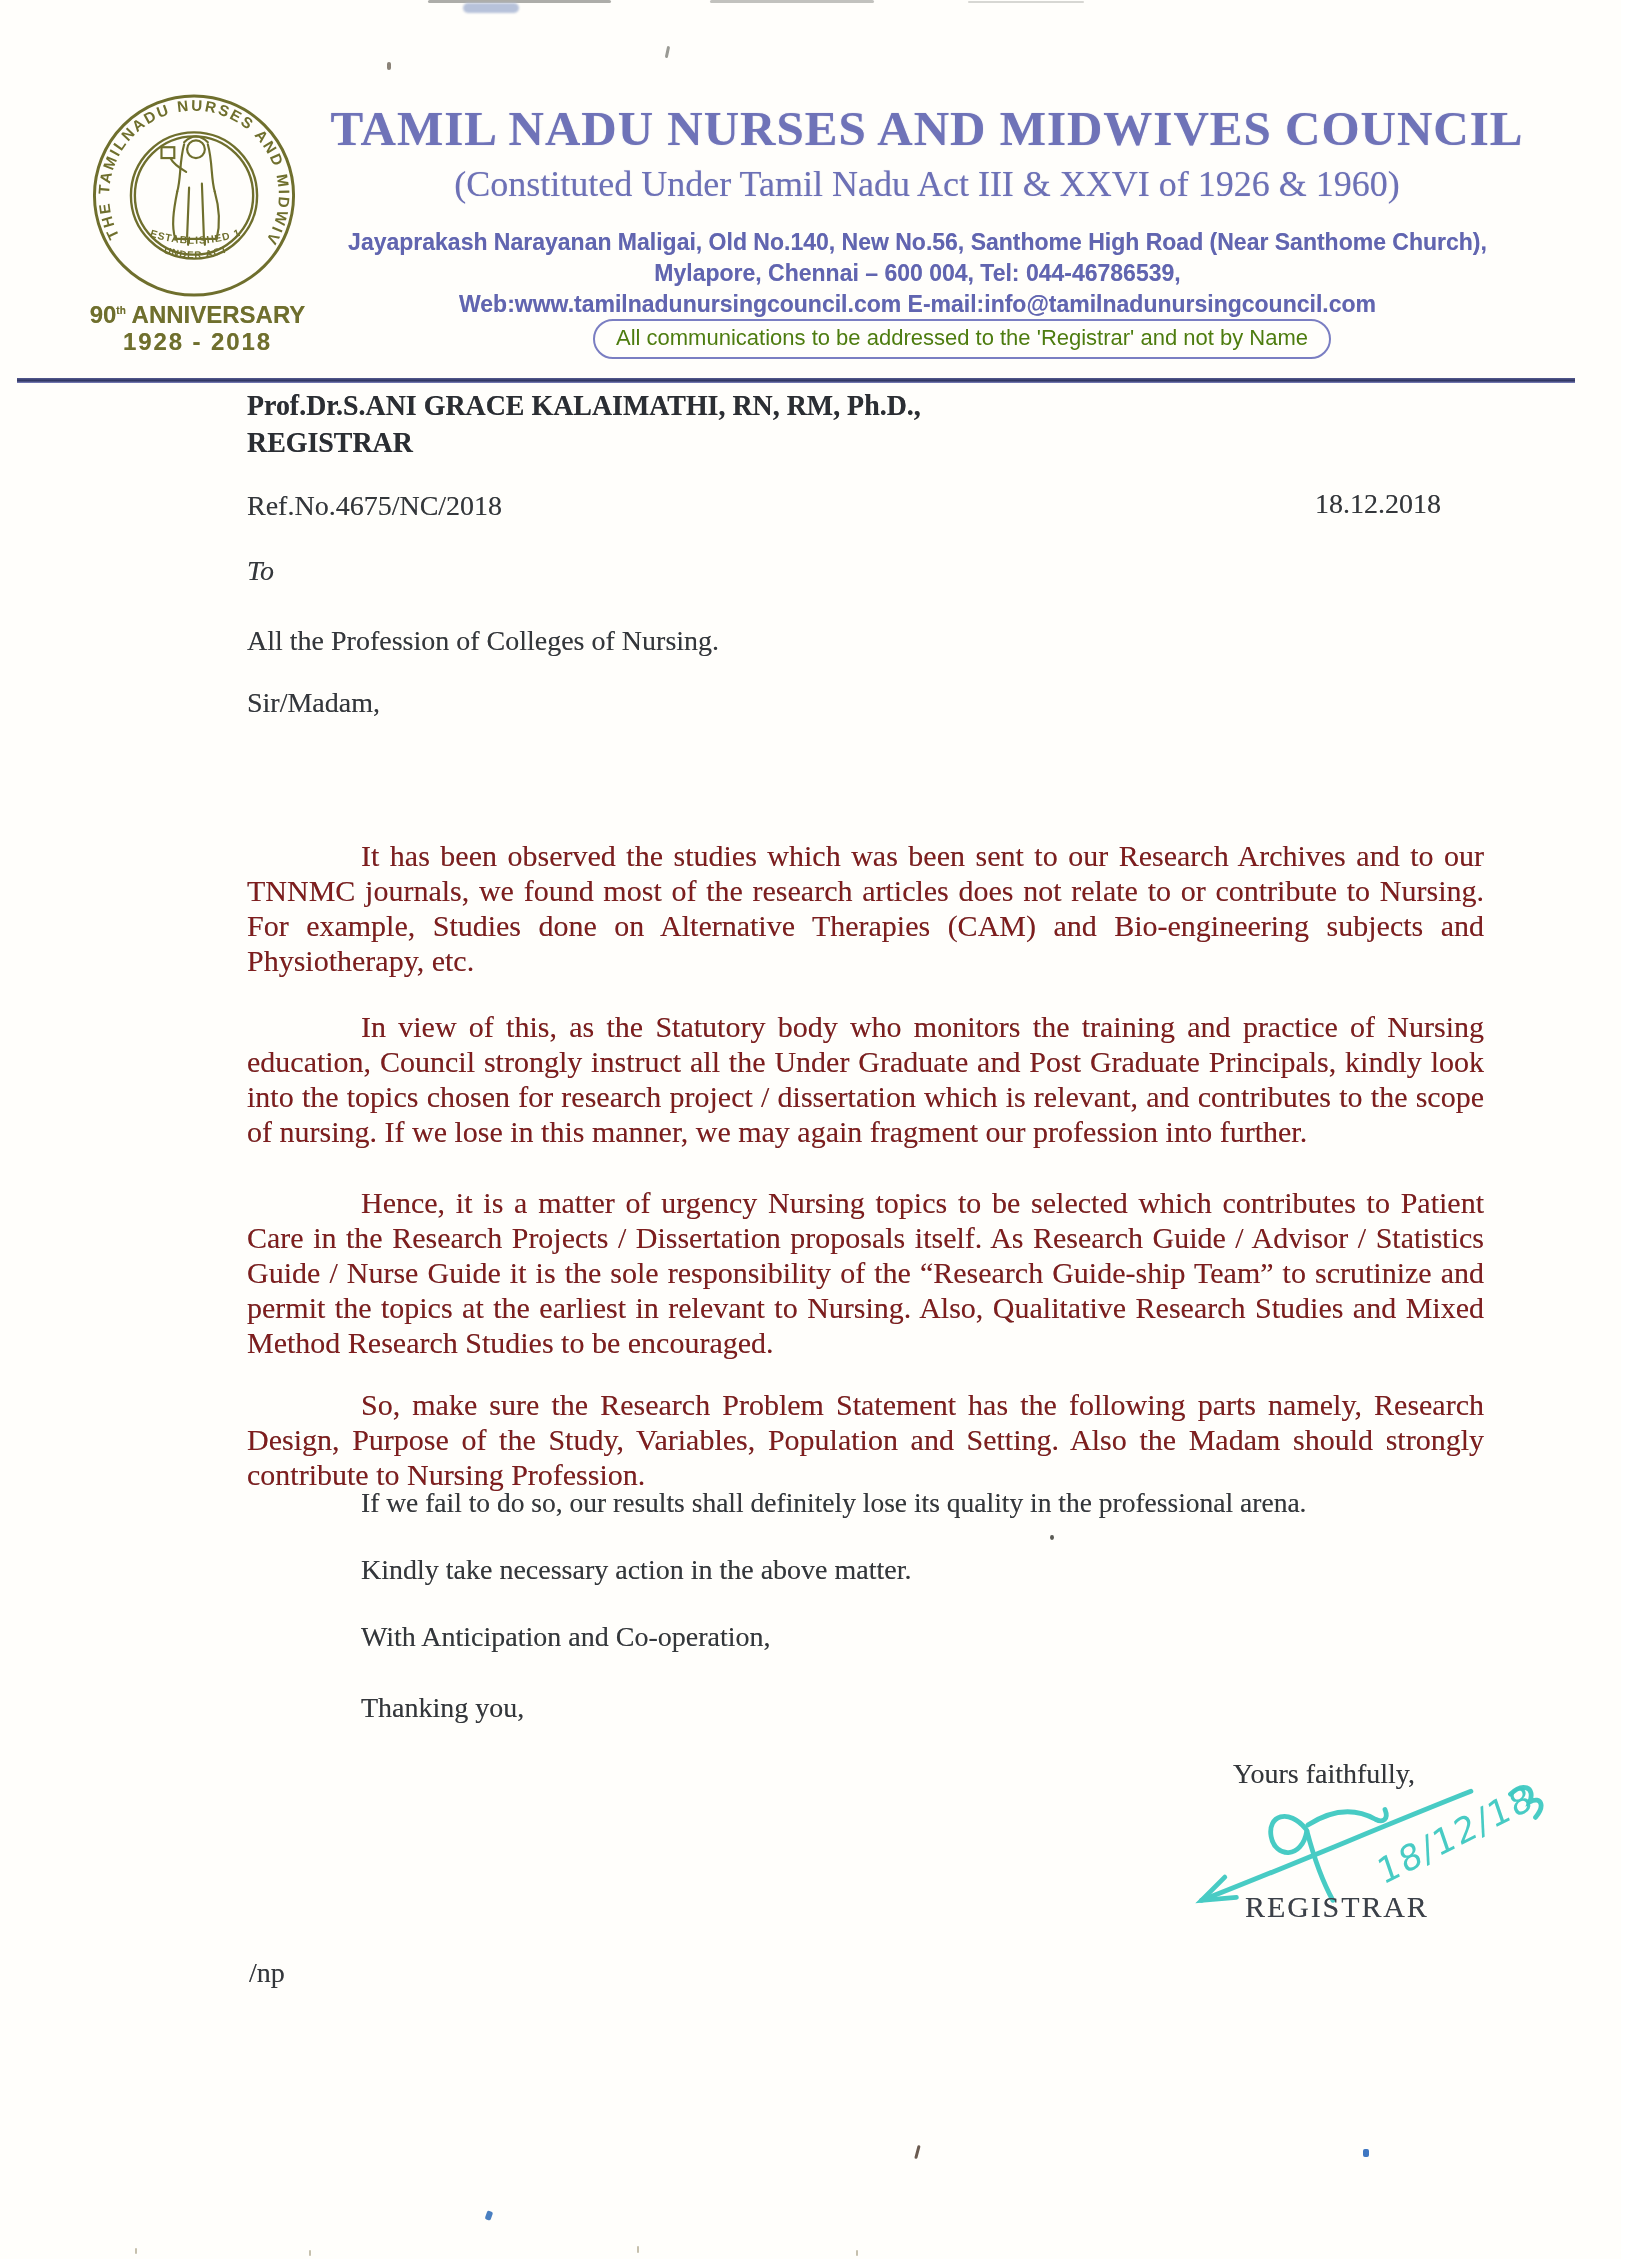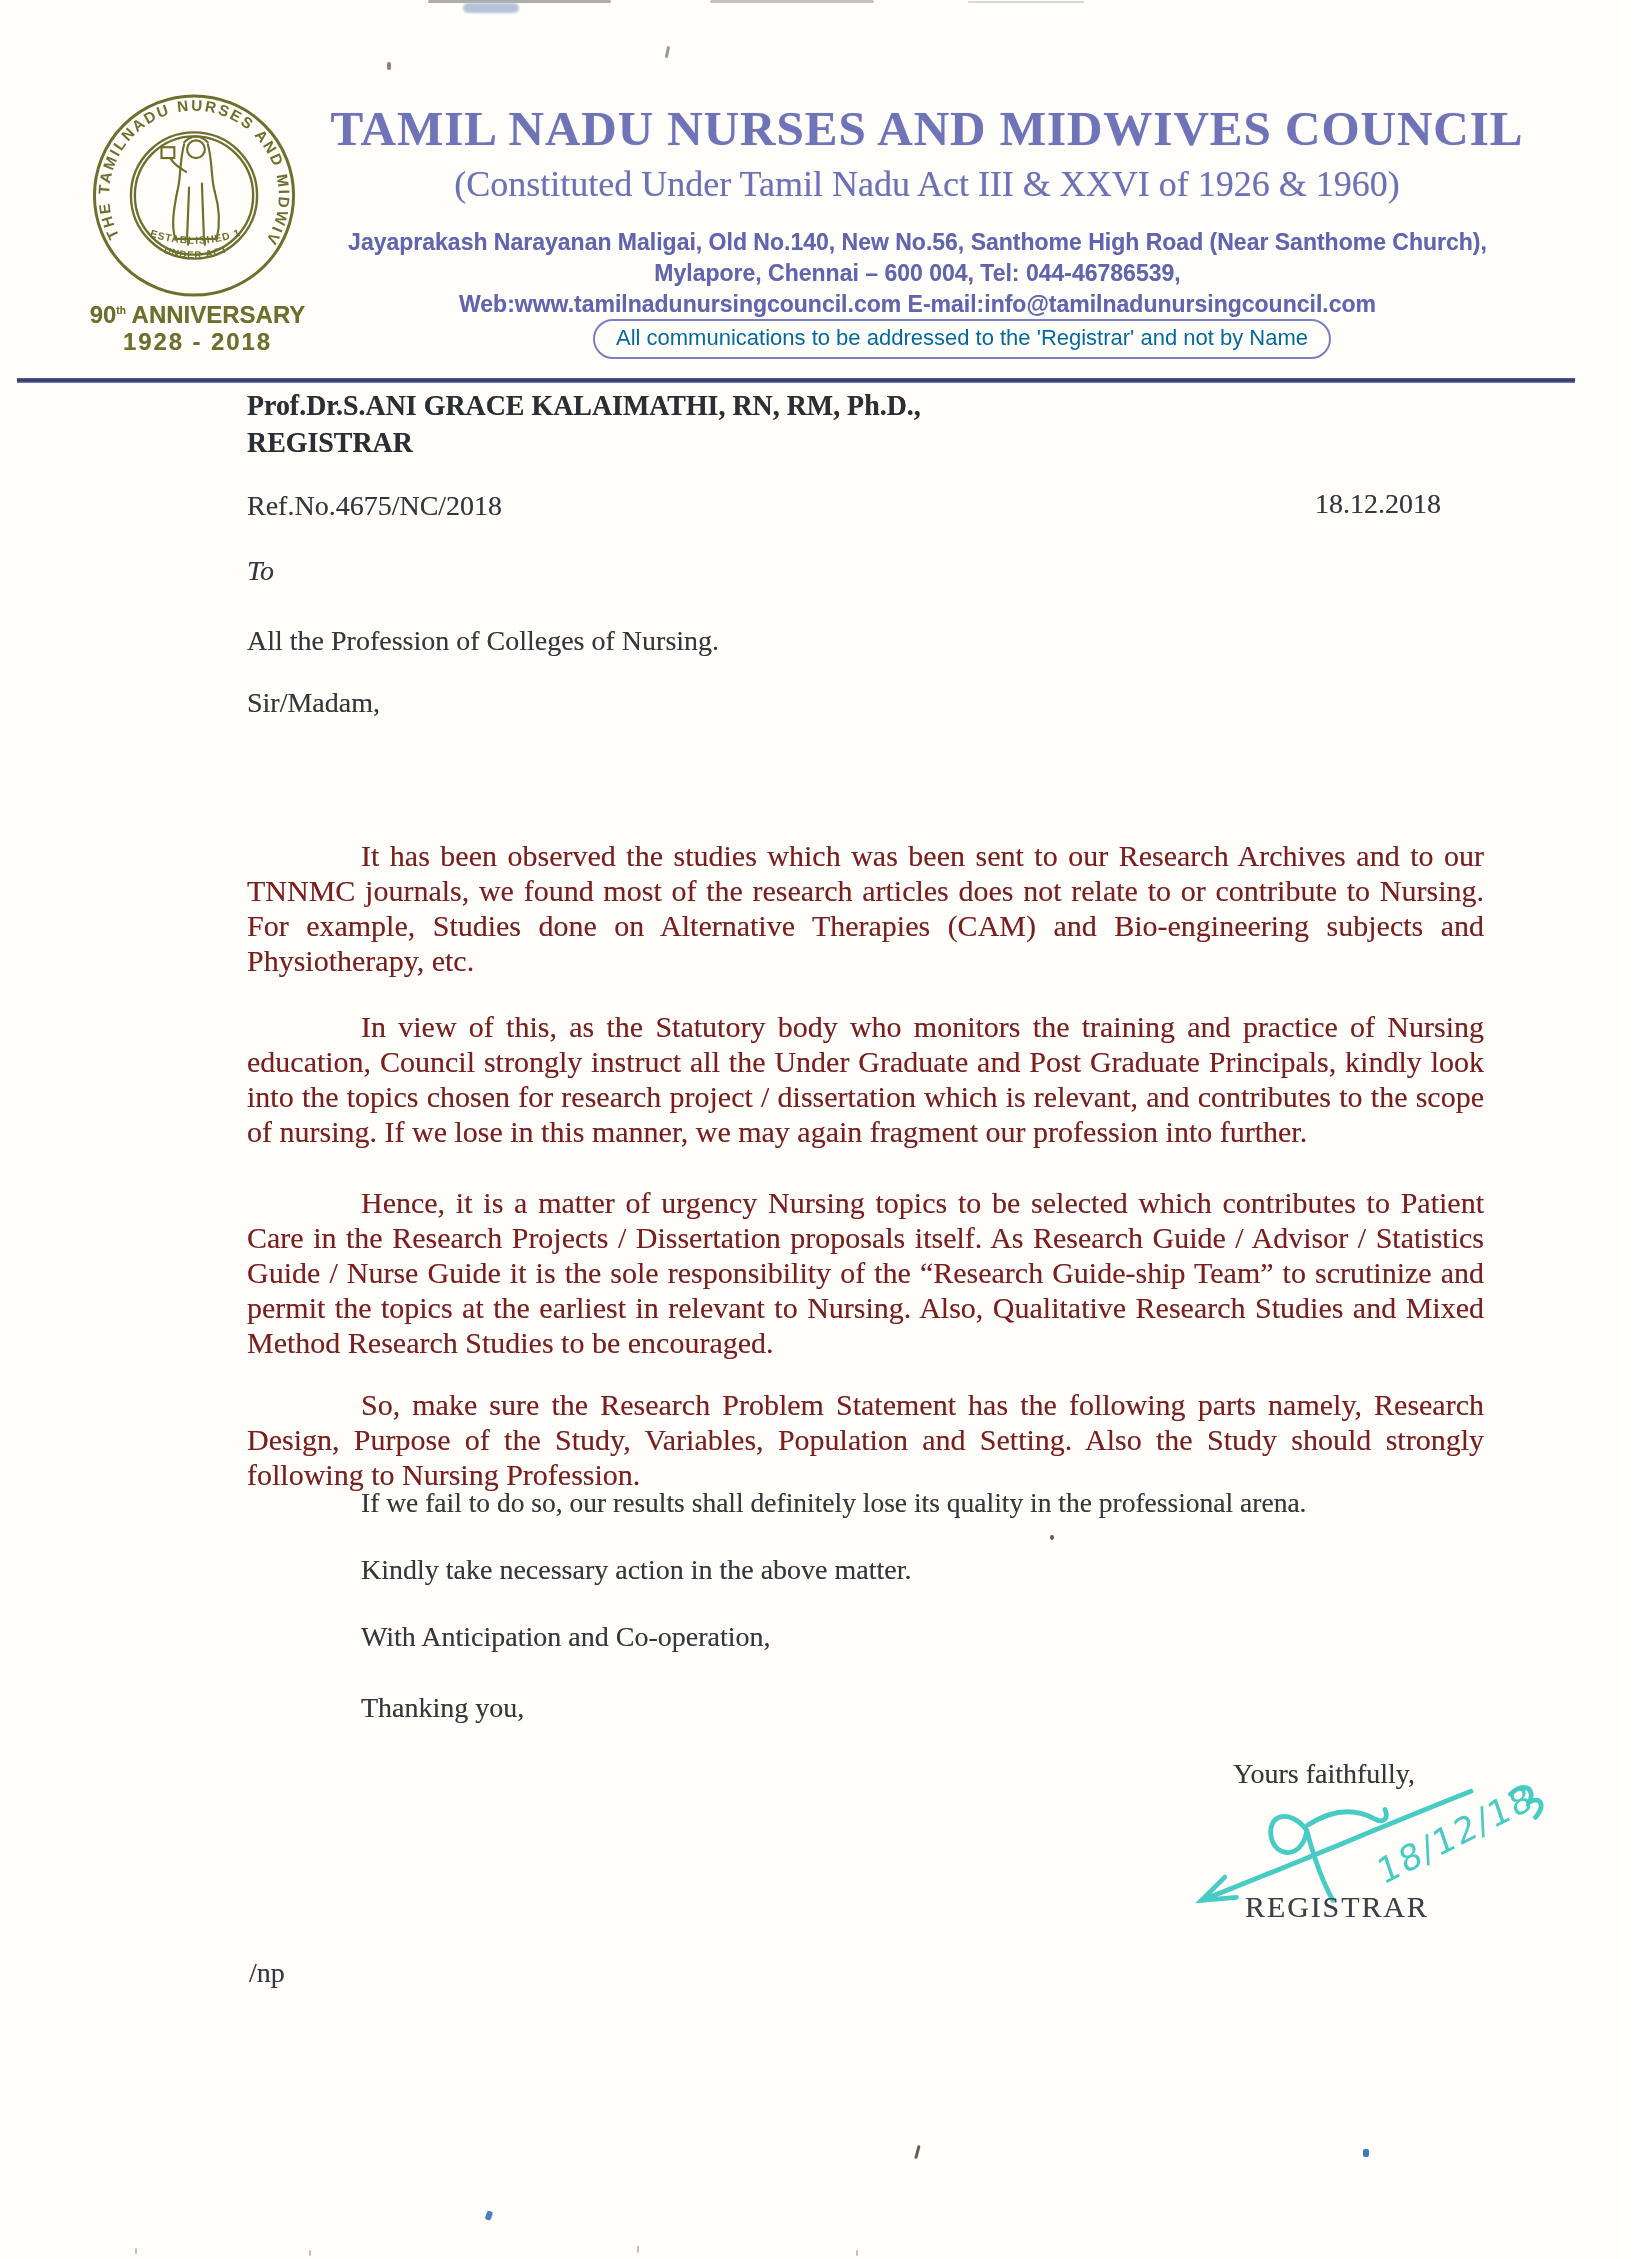--- a/index.html
+++ b/index.html
@@ -30,21 +30,21 @@
     white-space:nowrap;
   }
   #addr1{top:229px;}
   #addr2{top:260px;}
   #addr3{top:291px;}
   #notice-box{
     left:593px;top:319px;
     border:2.4px solid #7a7ec2;border-radius:20px;
     padding:3.9px 21px 5.8px 21px;
     font-family:"Liberation Sans", sans-serif;font-weight:400;font-size:22px;
-    color:#0369a1;white-space:nowrap;background:transparent;
+    color:#4d7c0f;white-space:nowrap;background:transparent;
   }
   #header-rule{
     left:17.4px;top:378px;width:1558px;height:4.8px;
     background:linear-gradient(#555b90,#2e3460 55%,#8287c4);
   }
   
   #logo-wrap{left:71px;top:87px;width:253px;height:280px;}
   #logo-svg{position:absolute;left:19.3px;top:5.8px;}
   .logo-text{
     position:absolute;left:0;width:253px;text-align:center;
@@ -154,21 +154,21 @@
   <div class="abs body-line" id="ref-no">Ref.No.4675/NC/2018</div>
   <div class="abs body-line" id="letter-date">18.12.2018</div>
 
   <div class="abs body-line" id="to-label">To</div>
   <div class="abs body-line" id="recipient">All the Profession of Colleges of Nursing.</div>
   <div class="abs body-line" id="salutation">Sir/Madam,</div>
 
   <div class="abs para" id="para1">It has been observed the studies which was been sent to our Research Archives and to our TNNMC journals, we found most of the research articles does not relate to or contribute to Nursing. For example, Studies done on Alternative Therapies (CAM) and Bio-engineering subjects and Physiotherapy, etc.</div>
   <div class="abs para" id="para2">In view of this, as the Statutory body who monitors the training and practice of Nursing education, Council strongly instruct all the Under Graduate and Post Graduate Principals, kindly look into the topics chosen for research project / dissertation which is relevant, and contributes to the scope of nursing. If we lose in this manner, we may again fragment our profession into further.</div>
   <div class="abs para" id="para3">Hence, it is a matter of urgency Nursing topics to be selected which contributes to Patient Care in the Research Projects / Dissertation proposals itself. As Research Guide / Advisor / Statistics Guide / Nurse Guide it is the sole responsibility of the “Research Guide-ship Team” to scrutinize and permit the topics at the earliest in relevant to Nursing. Also, Qualitative Research Studies and Mixed Method Research Studies to be encouraged.</div>
-  <div class="abs para" id="para4">So, make sure the Research Problem Statement has the following parts namely, Research Design, Purpose of the Study, Variables, Population and Setting. Also the Study should strongly following to Nursing Profession.</div>
+  <div class="abs para" id="para4">So, make sure the Research Problem Statement has the following parts namely, Research Design, Purpose of the Study, Variables, Population and Setting. Also the Madam should strongly contribute to Nursing Profession.</div>
   <div class="abs" id="para5">If we fail to do so, our results shall definitely lose its quality in the professional arena.</div>
 
   <div class="abs body-line" id="closing-action">Kindly take necessary action in the above matter.</div>
   <div class="abs body-line" id="closing-coop">With Anticipation and Co-operation,</div>
   <div class="abs body-line" id="closing-thanks">Thanking you,</div>
   <div class="abs body-line" id="valediction">Yours faithfully,</div>
 
   <svg class="abs" id="signature-svg" width="415" height="174" viewBox="0 0 430 180">
     <g fill="none" stroke="#3fc9c2" stroke-width="5" stroke-linecap="round" opacity="0.95">
       <path d="M 10 138 C 95 105, 205 58, 289 25"></path>

